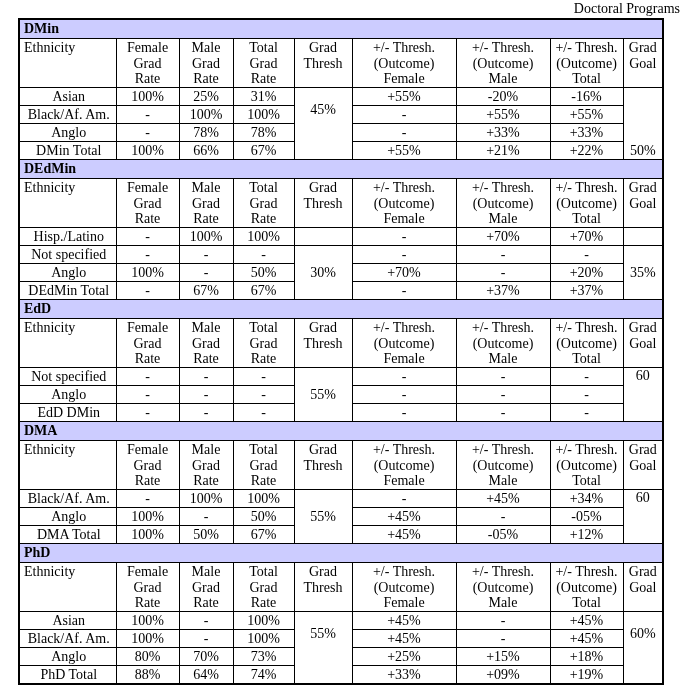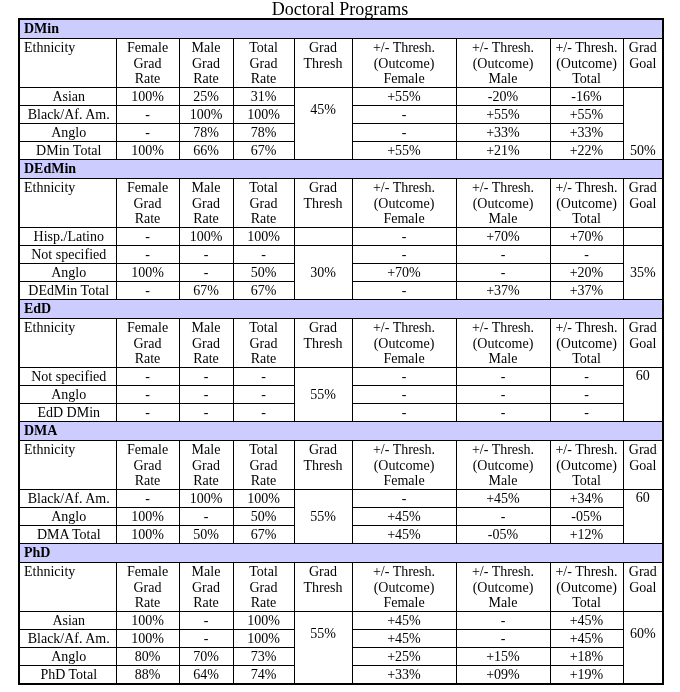--- a/index.html
+++ b/index.html
@@ -2,22 +2,22 @@
 <html><head>
 <meta charset="utf-8">
 <style>
   html,body { margin:0; padding:0; background:#ffffff; }
   body {
     width:680px; height:692px;
     font-family:"Liberation Serif", serif;
     color:#000;
   }
   .page-title {
-    text-align:center;
-    font-size:18px;
+    text-align:right;
+    font-size:14px;
     line-height:18px;
     height:18px;
   }
   table.programs {
     border-collapse:collapse;
     table-layout:fixed;
     width:644px;
     margin-left:18px;
     border:2px solid #000;
   }

